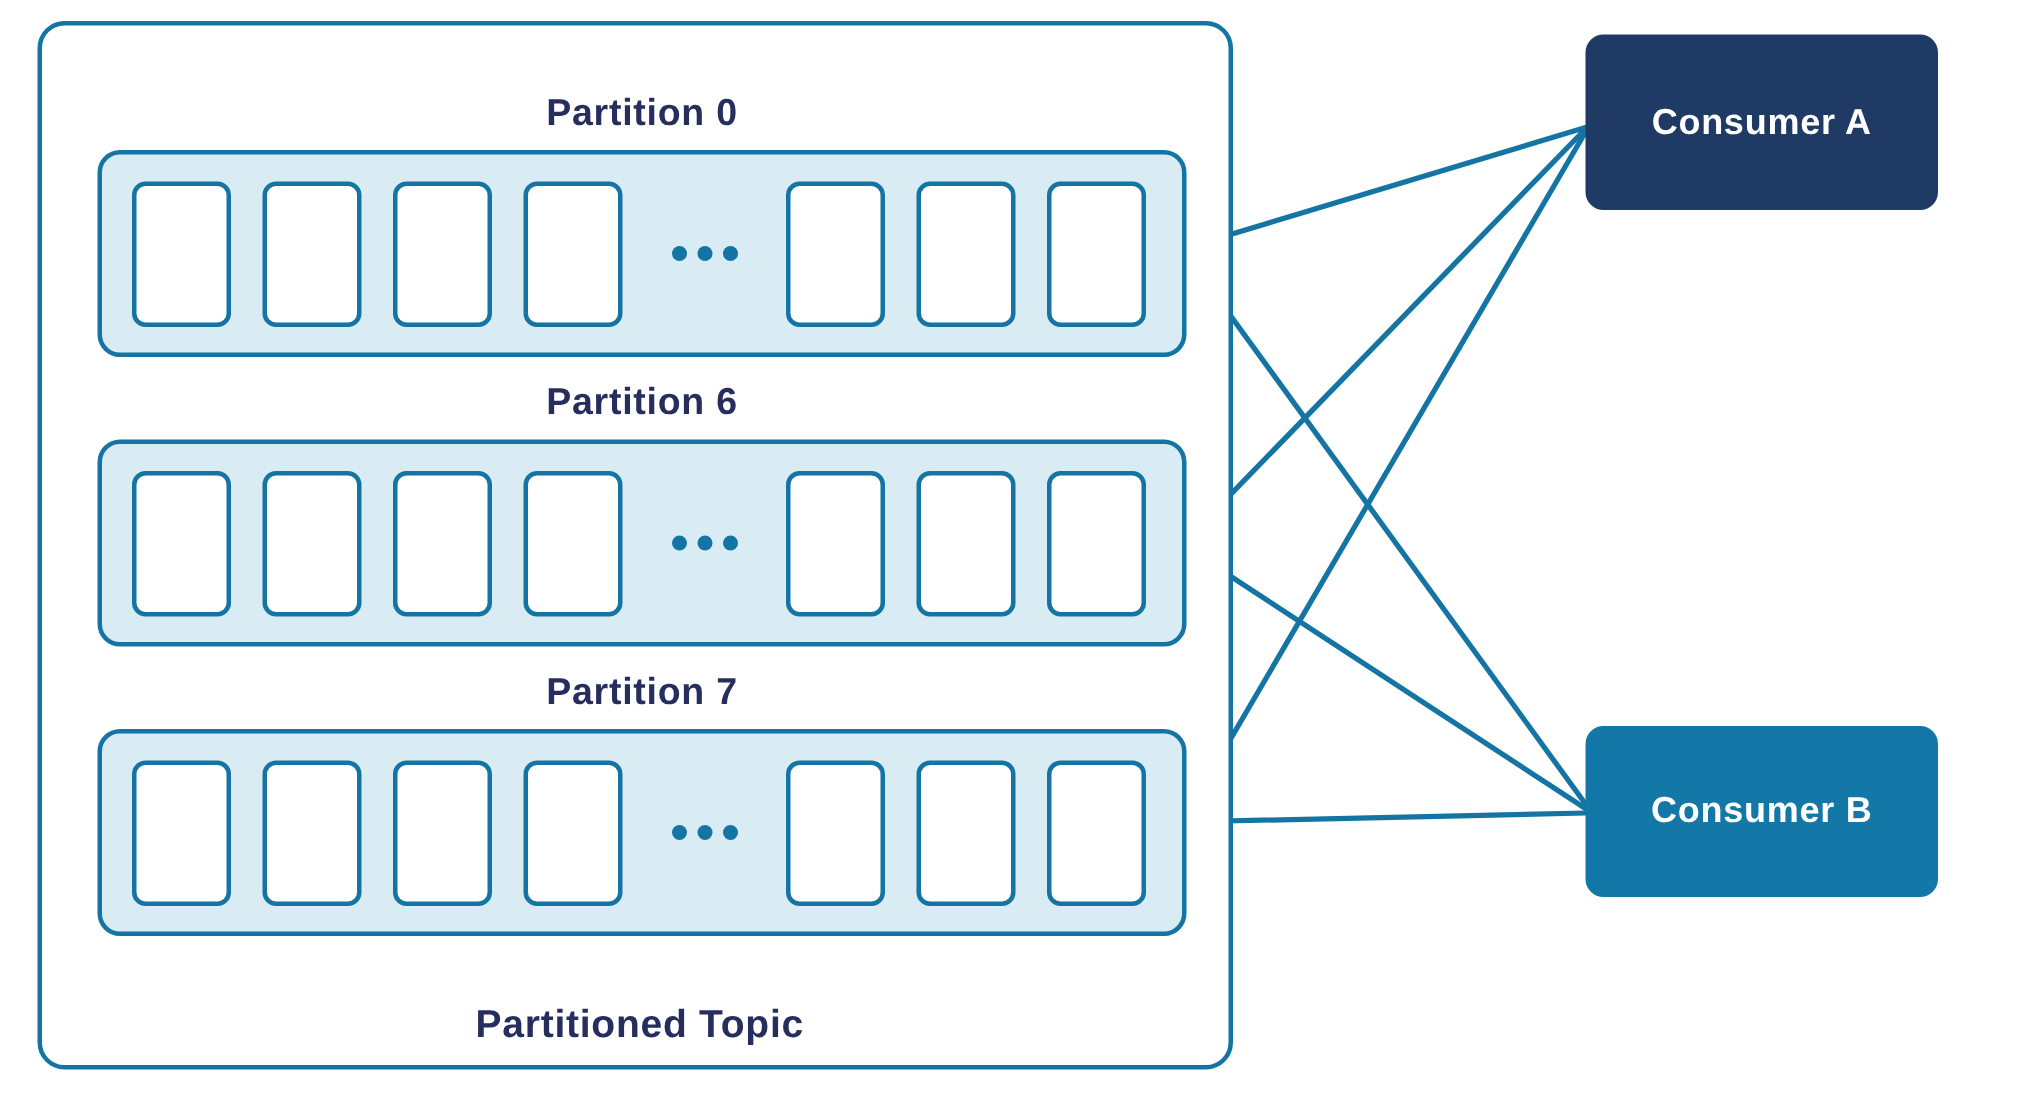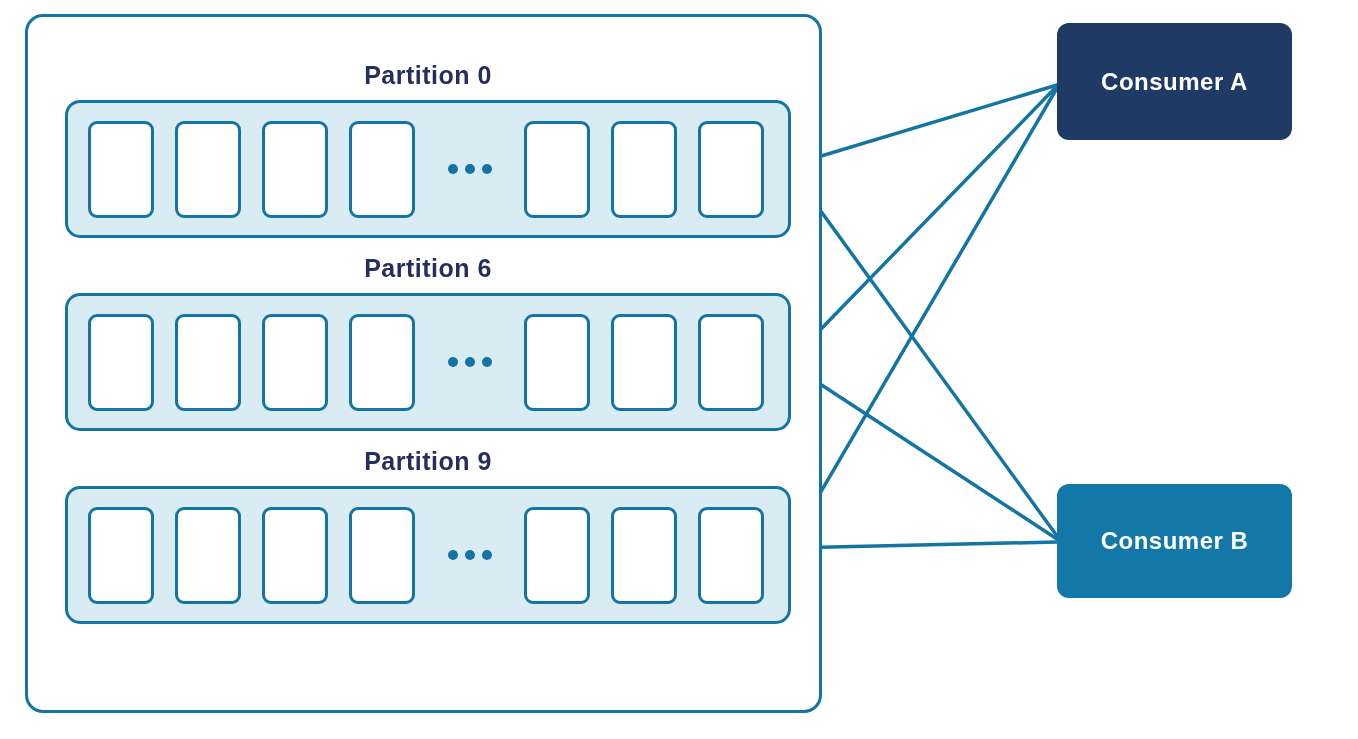--- a/index.html
+++ b/index.html
@@ -154,34 +154,35 @@
       <div class="ellipsis">
         <div class="dot"></div>
         <div class="dot"></div>
         <div class="dot"></div>
       </div>
       <div class="message-cell"></div>
       <div class="message-cell"></div>
       <div class="message-cell"></div>
     </div>
 
-    <div class="partition-label p2">Partition 9</div>
+    <div class="partition-label p2">Partition 7</div>
     <div class="partition-box p2">
       <div class="message-cell"></div>
       <div class="message-cell"></div>
       <div class="message-cell"></div>
       <div class="message-cell"></div>
       <div class="ellipsis">
         <div class="dot"></div>
         <div class="dot"></div>
         <div class="dot"></div>
       </div>
       <div class="message-cell"></div>
       <div class="message-cell"></div>
       <div class="message-cell"></div>
     </div>
 
+    <div class="topic-label">Partitioned Topic</div>
   </div>
 
   <div class="consumer consumer-b">Consumer B</div>
   <div class="consumer consumer-a">Consumer A</div>
 
 </div>
 
 </body></html>

